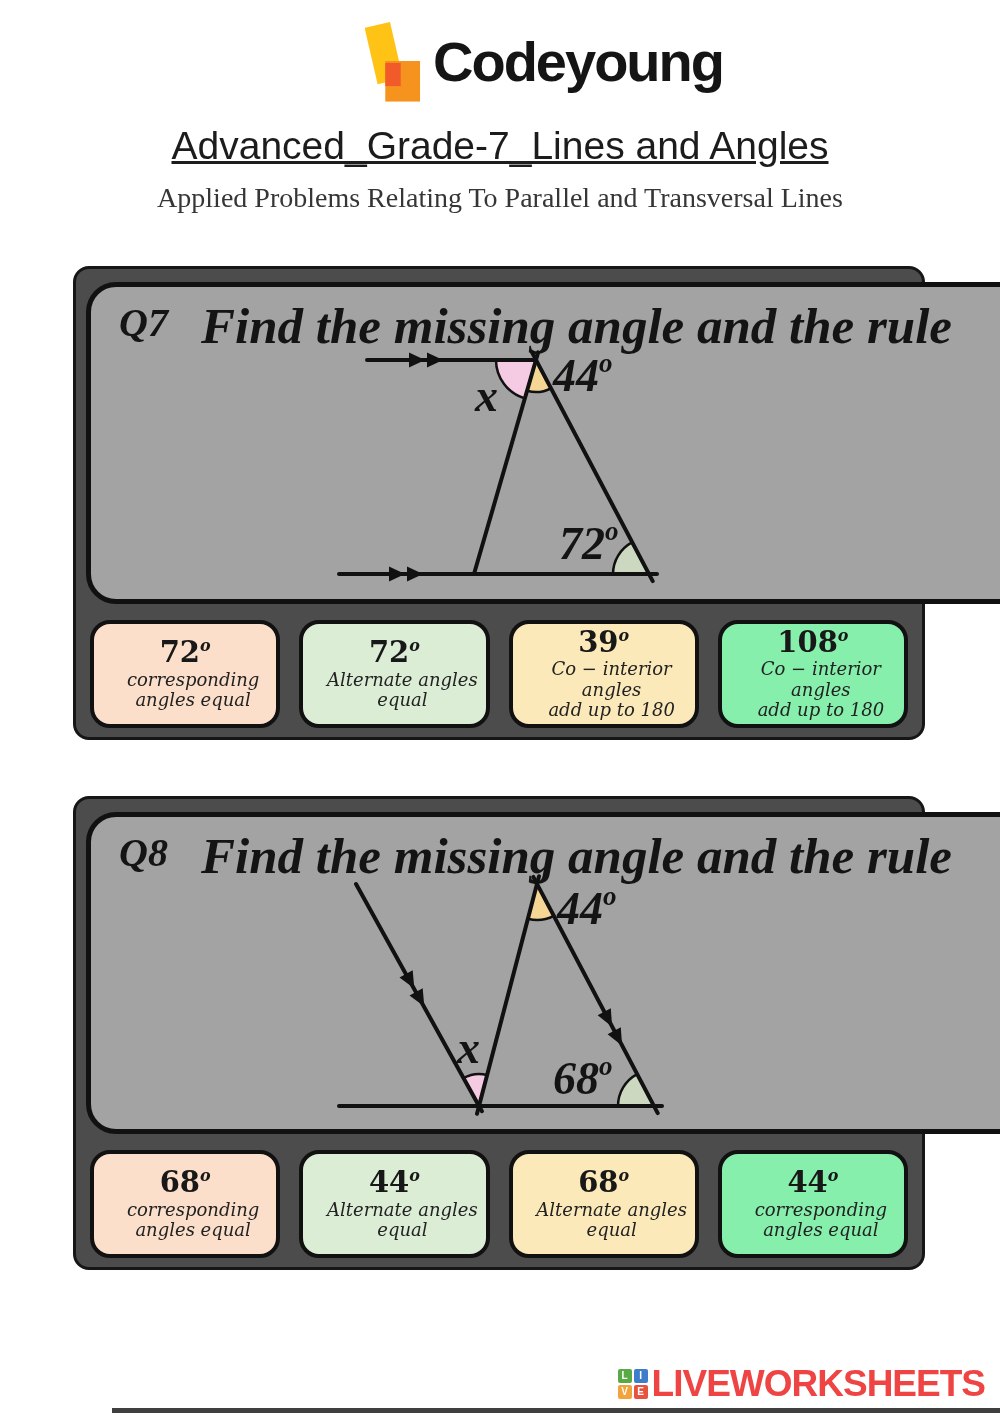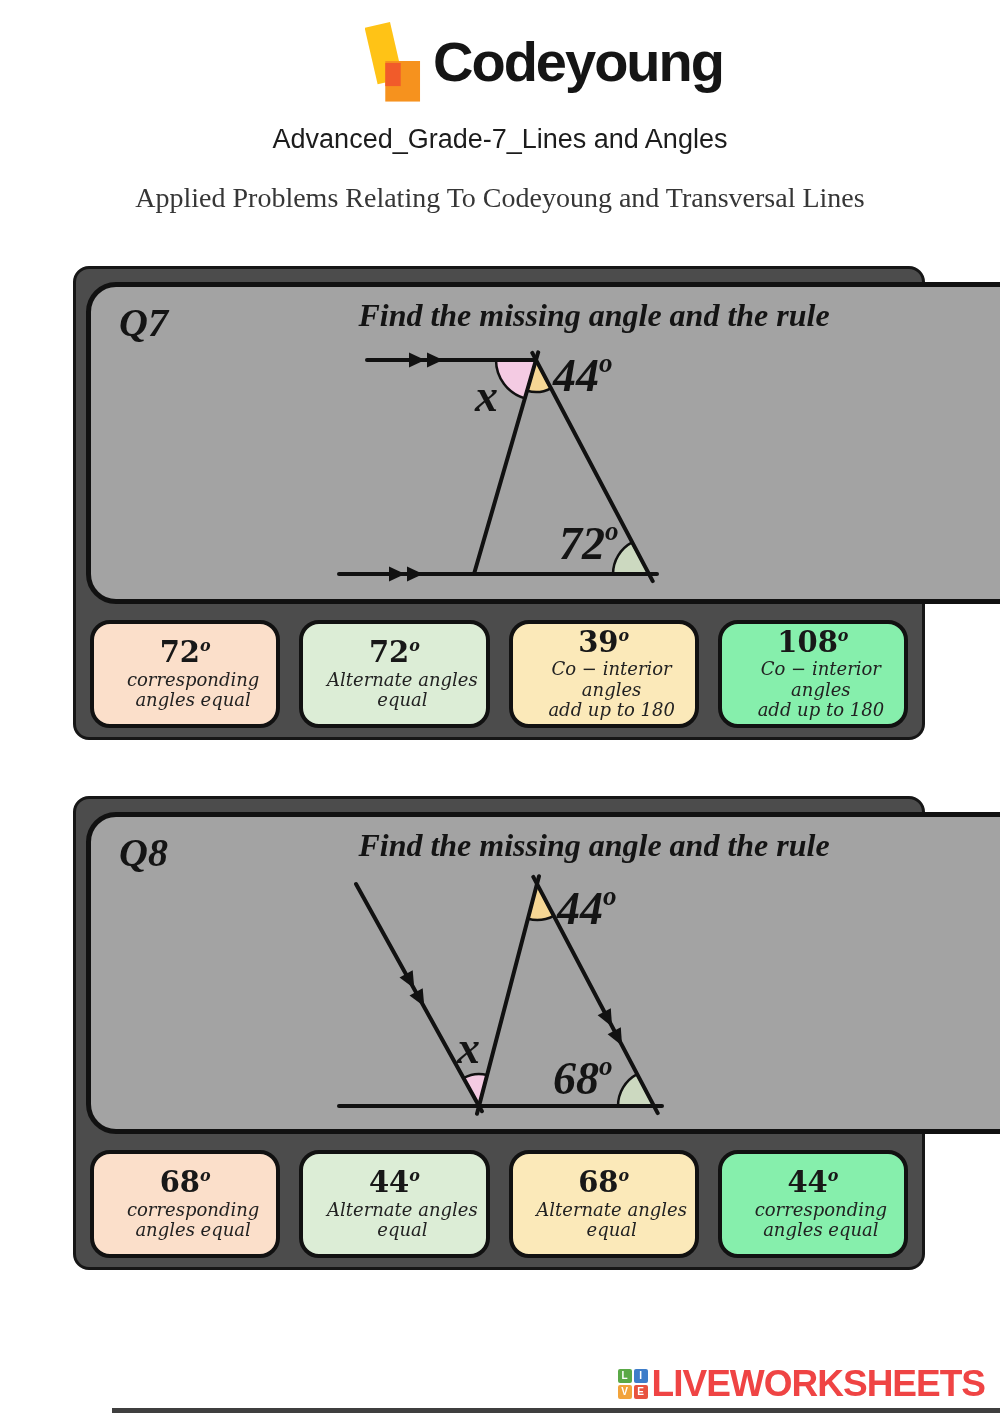--- a/index.html
+++ b/index.html
@@ -5,35 +5,35 @@
   html,body{margin:0;padding:0;background:#ffffff;}
   .sheet{position:relative;width:1000px;height:1413px;background:#ffffff;overflow:hidden;
          font-family:"Liberation Serif",serif;}
 
   
   .brand{position:absolute;top:20px;left:0;width:100%;display:flex;align-items:center;
          justify-content:center;gap:12px;margin-left:44px;}
   .brand-name{font-family:"Liberation Sans",sans-serif;font-weight:bold;font-size:56px;
               color:#151515;letter-spacing:-2px;}
   .page-title{position:absolute;top:124px;left:0;width:100%;text-align:center;
-              font-family:"Liberation Sans",sans-serif;font-size:27px;color:#1c1c1c;}
+              font-family:"Liberation Sans",sans-serif;font-size:39px;color:#1c1c1c;text-decoration:underline;}
   .page-subtitle{position:absolute;top:182px;left:0;width:100%;text-align:center;
                  font-family:"Liberation Serif",serif;font-size:28px;color:#363636;}
 
   
   .panel{position:absolute;left:73px;width:852px;height:474px;background:#4c4c4c;
          border:3px solid #161616;border-radius:16px;box-sizing:border-box;}
   .panel-q7{top:266px;}
   .panel-q8{top:796px;}
   .qcard{position:absolute;left:10px;top:13px;width:942px;height:322px;background:#a3a3a3;
          border:5px solid #111111;border-radius:30px;box-sizing:border-box;}
   .qnum{position:absolute;left:28px;top:12px;font-style:italic;font-weight:600;
         font-size:40px;color:#141414;}
-  .qprompt{position:absolute;left:110px;right:36px;top:10px;text-align:center;
-           font-style:italic;font-weight:700;font-size:32px;color:#141414;}
+  .qprompt{position:absolute;left:110px;right:36px;top:10px;text-align:left;
+           font-style:italic;font-weight:700;font-size:51px;color:#141414;}
   .dsvg{position:absolute;left:0;top:0;width:814px;height:312px;}
   .dline{stroke:#111111;stroke-width:4;stroke-linecap:round;fill:none;}
   .arrow{fill:#111111;stroke:none;}
   .wedge{stroke:#111111;stroke-width:2.5;}
   .w-pink{fill:#f4cbe3;}
   .w-yellow{fill:#f5d694;}
   .w-green{fill:#ccd9c0;}
   .dl{font-family:"Liberation Serif",serif;font-style:italic;font-weight:600;
       font-size:46px;fill:#141414;}
 
@@ -73,21 +73,21 @@
   <div class="brand">
     <svg width="56" height="82" viewBox="0 0 58 84">
       <rect x="6" y="4" width="27" height="60" fill="#ffc316" transform="rotate(-13 19 34)"></rect>
       <rect x="21" y="42" width="36" height="42" fill="#f6921e"></rect>
       <rect x="21" y="44" width="16" height="24" fill="#f15b2a"></rect>
     </svg>
     <div class="brand-name">Codeyoung</div>
   </div>
 
   <div class="page-title">Advanced_Grade-7_Lines and Angles</div>
-  <div class="page-subtitle">Applied Problems Relating To Codeyoung and Transversal Lines</div>
+  <div class="page-subtitle">Applied Problems Relating To Parallel and Transversal Lines</div>
 
   <div class="panel panel-q7">
     <div class="qcard">
       <div class="qnum">Q7</div>
       <div class="qprompt">Find the missing angle and the rule</div>
 
       <svg class="dsvg" viewBox="0 0 814 312">
 
         <path class="wedge w-pink" d="M445,73 L405,73 A40,40 0 0 0 433.9,111.4 Z"></path>
         <path class="wedge w-yellow" d="M445,73 L436.1,103.7 A32,32 0 0 0 459.9,101.3 Z"></path>

